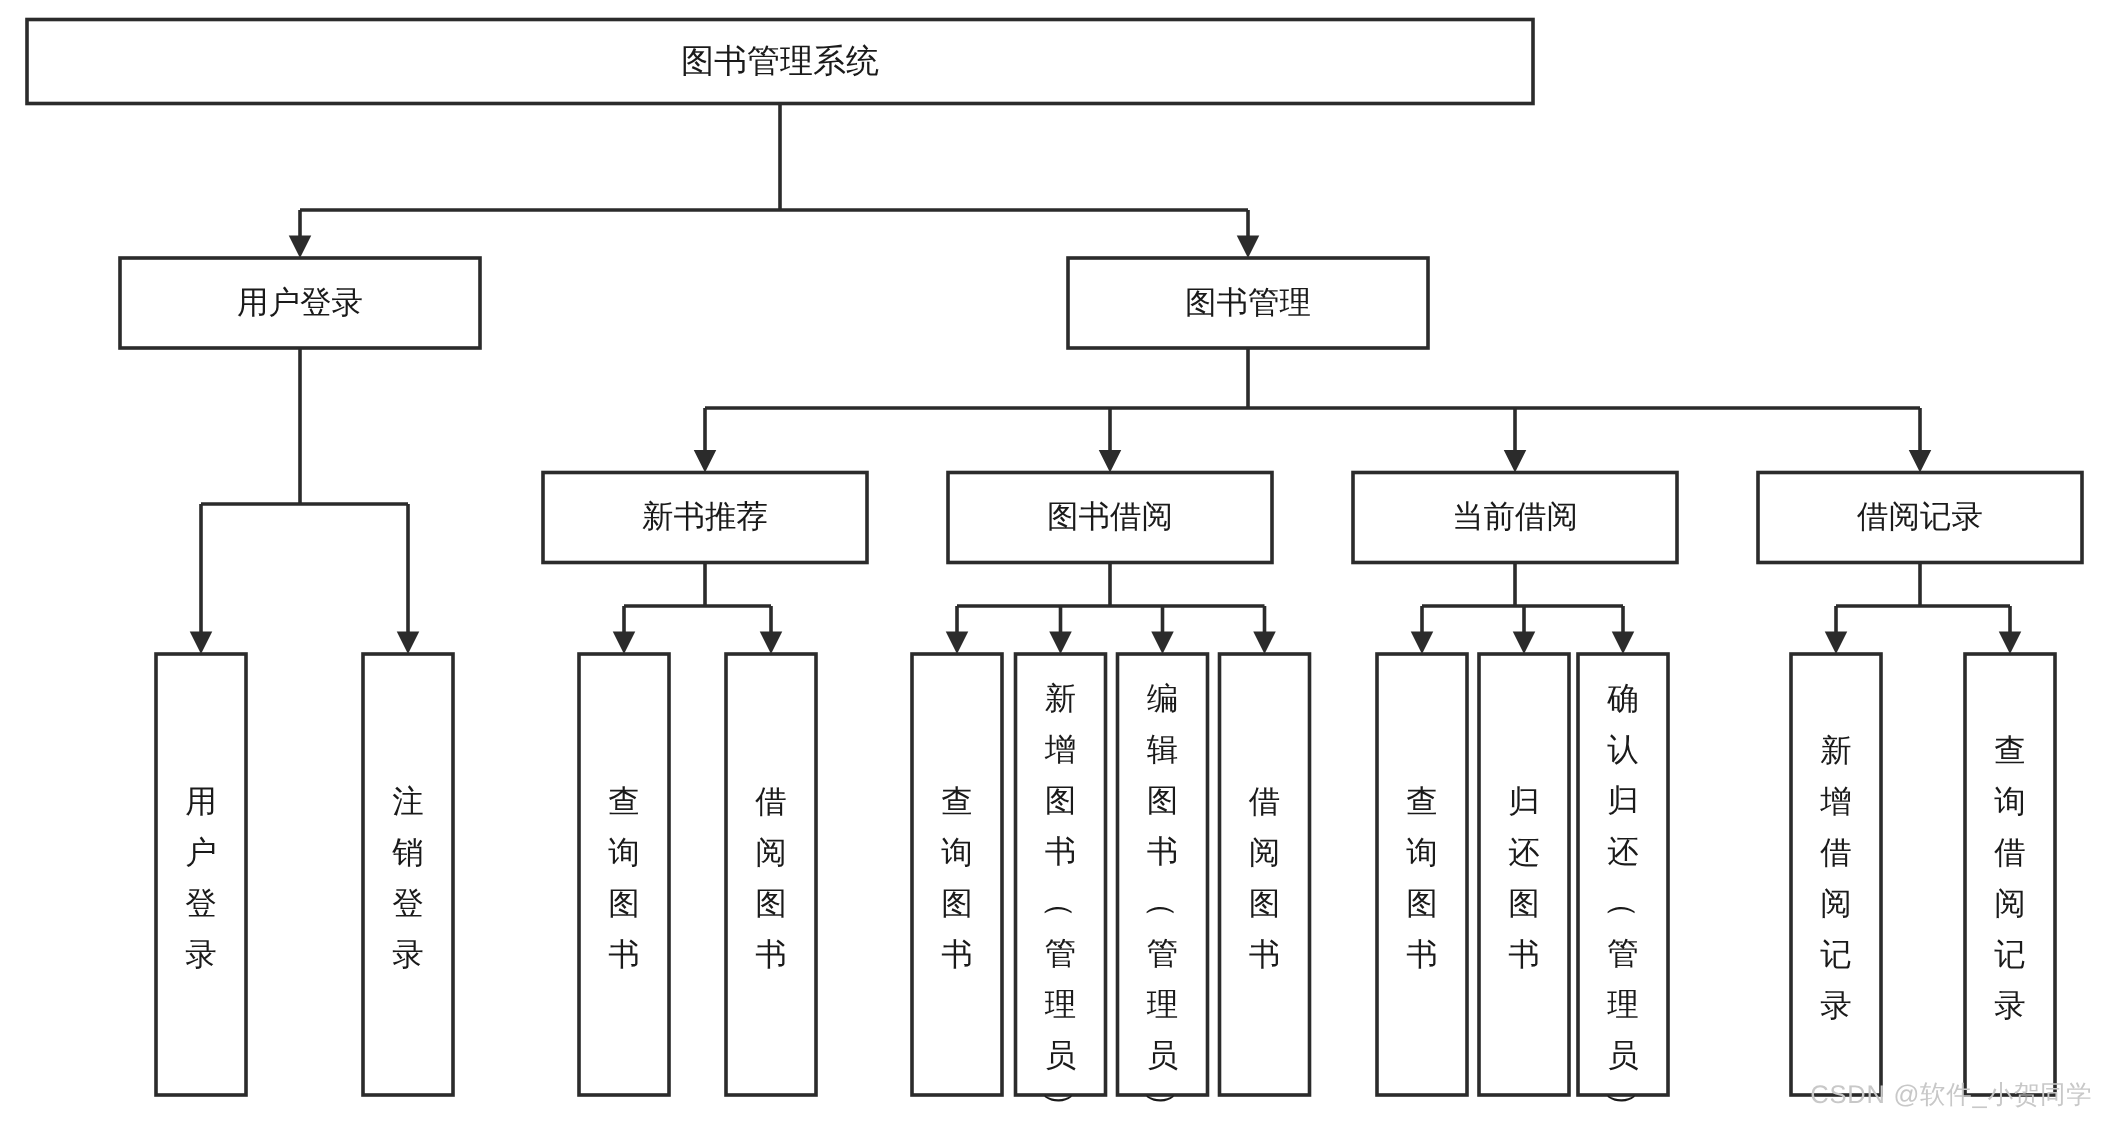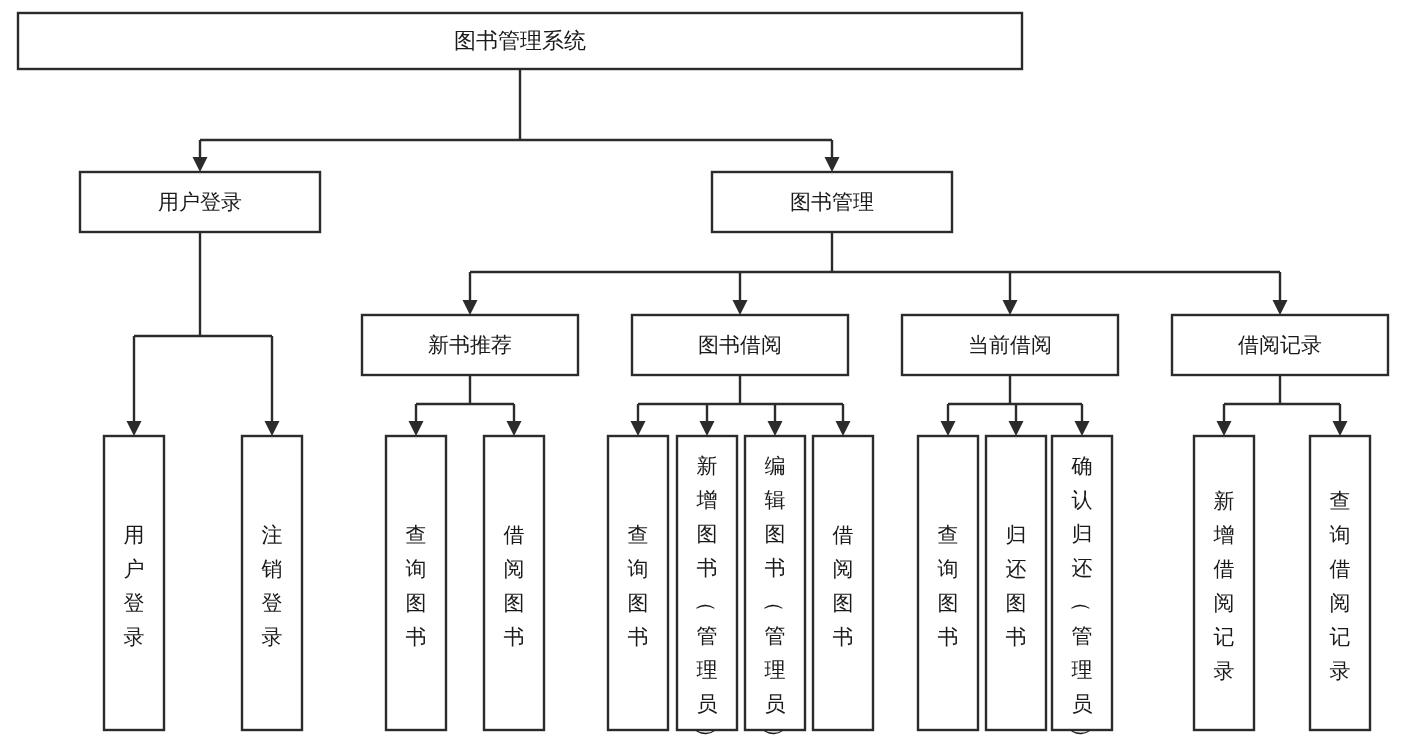--- a/index.html
+++ b/index.html
@@ -284,13 +284,14 @@
             <text x="1340" y="507.52" class="leaf-label">查</text>
             <text x="1340" y="541.52" class="leaf-label">询</text>
             <text x="1340" y="575.52" class="leaf-label">借</text>
             <text x="1340" y="609.52" class="leaf-label">阅</text>
             <text x="1340" y="643.52" class="leaf-label">记</text>
             <text x="1340" y="677.52" class="leaf-label">录</text>
           </g>
         </g>
       </g>
   </svg>
+  <div class="watermark">CSDN @软件_小贺同学</div>
 </div>
 
 </body></html>

